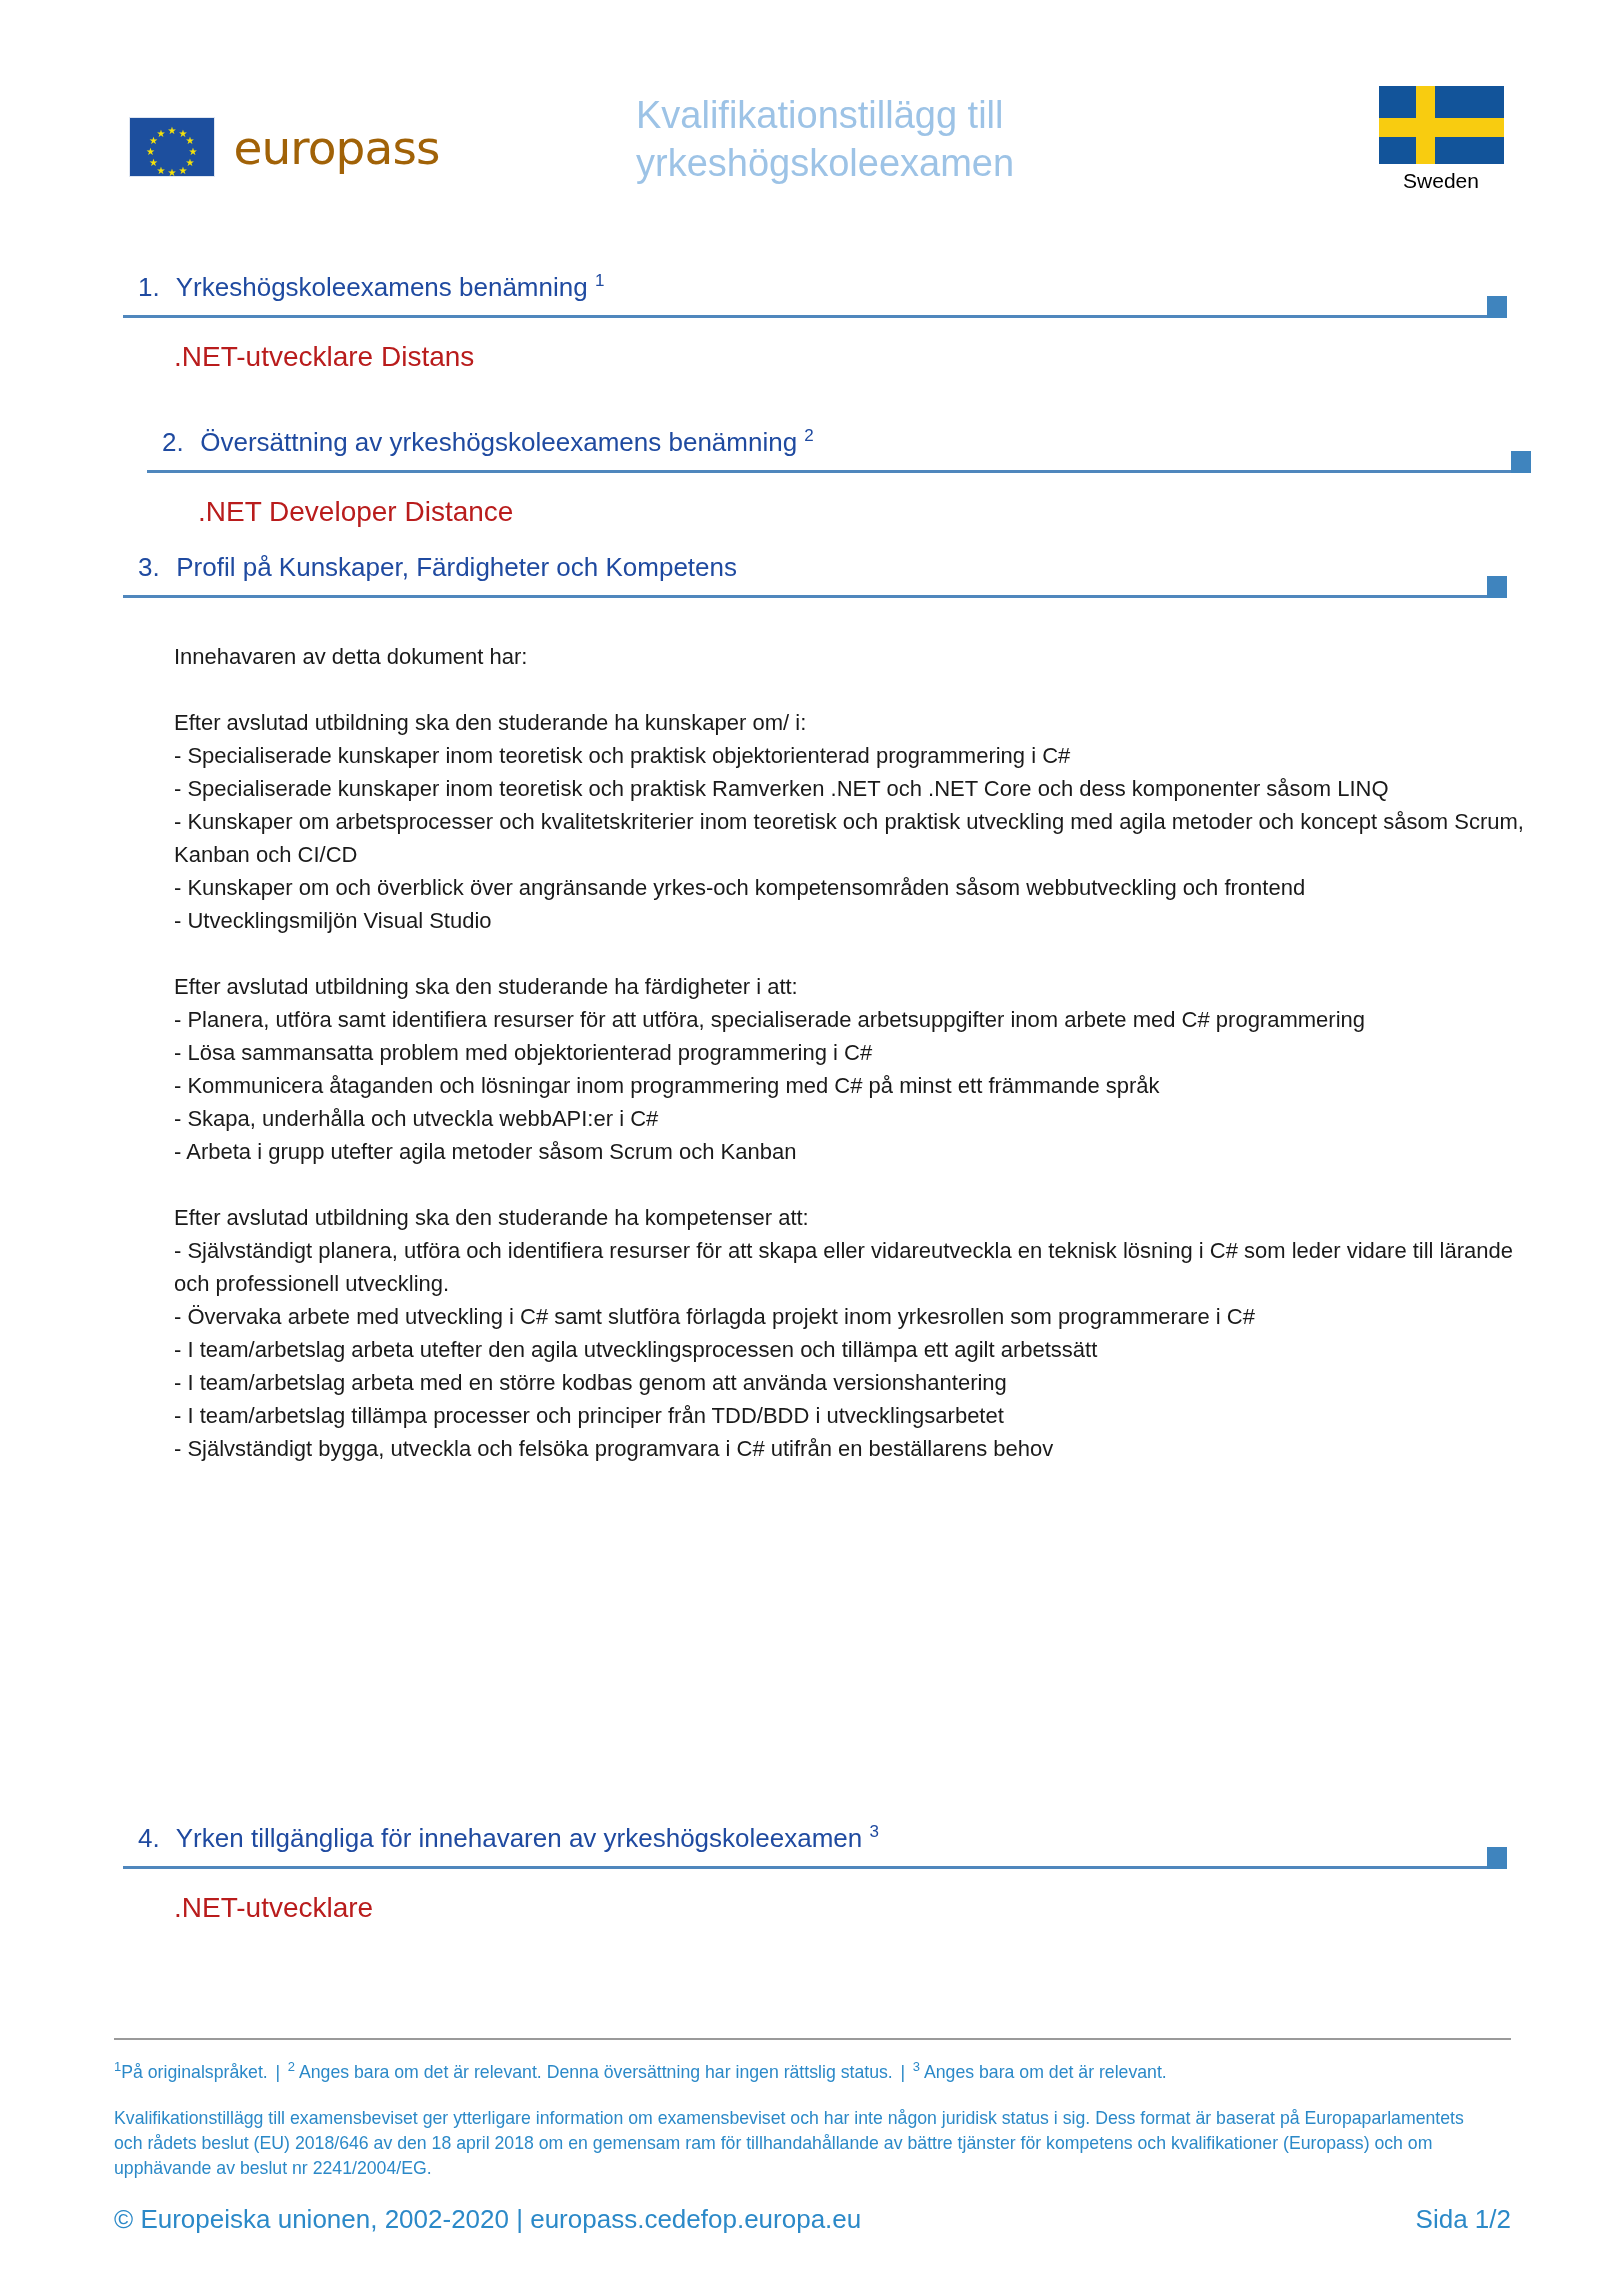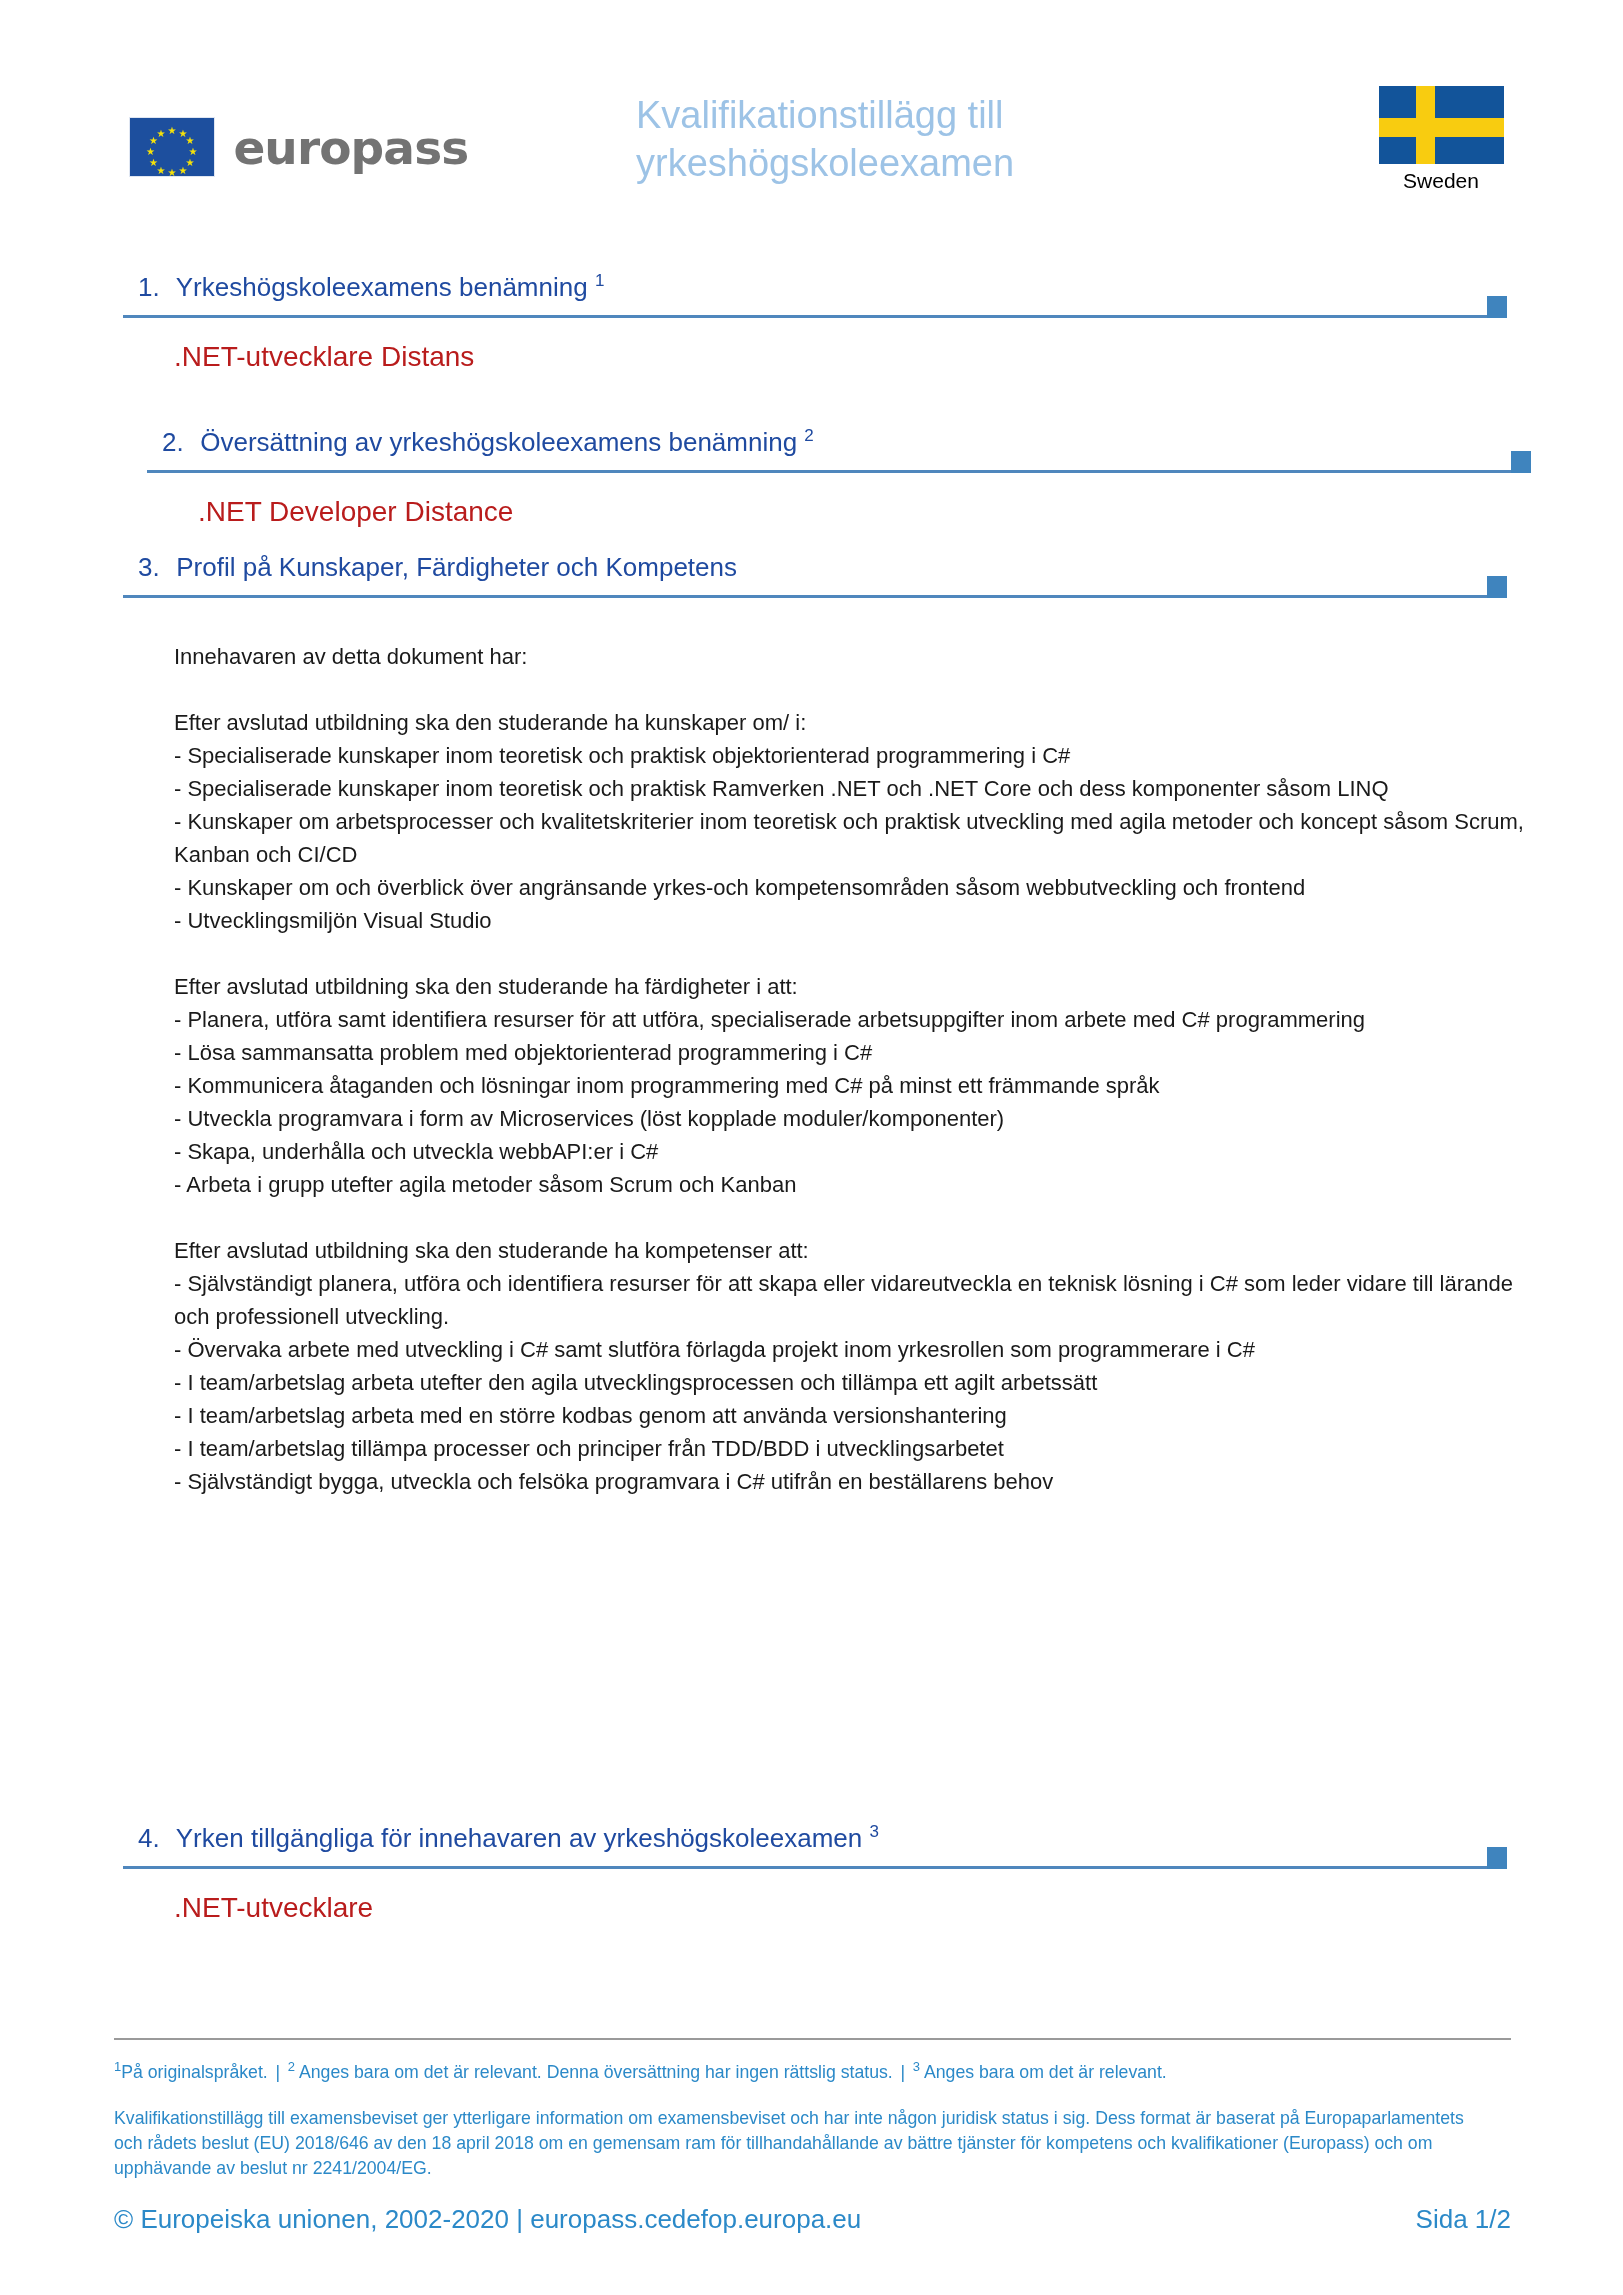--- a/index.html
+++ b/index.html
@@ -49,24 +49,24 @@
     color: #f5e10a;
     font-size: 10px;
     line-height: 10px;
     width: 10px;
     height: 10px;
     text-align: center;
   }
   .europass-word {
     font-size: 47px;
     line-height: 47px;
-    color: #737373;
+    color: #a16207;
     letter-spacing: -0.9px;
     margin-left: 18.4px;
-    font-weight: bold;
+    font-weight: normal;
     font-family: "DejaVu Sans", sans-serif;
   }
   .doc-title {
     position: absolute;
     left: 636px;
     top: 91px;
     width: 645px;
     font-size: 38px;
     line-height: 48px;
     color: #9dc3e6;
@@ -303,21 +303,20 @@
       <p>- Kunskaper om arbetsprocesser och kvalitetskriterier inom teoretisk och praktisk utveckling med agila metoder och koncept såsom Scrum, Kanban och CI/CD</p>
       <p>- Kunskaper om och överblick över angränsande yrkes-och kompetensområden såsom webbutveckling och frontend</p>
       <p>- Utvecklingsmiljön Visual Studio</p>
 
       <p class="spacer"></p>
 
       <p>Efter avslutad utbildning ska den studerande ha färdigheter i att:</p>
       <p>- Planera, utföra samt identifiera resurser för att utföra, specialiserade arbetsuppgifter inom arbete med C# programmering</p>
       <p>- Lösa sammansatta problem med objektorienterad programmering i C#</p>
       <p>- Kommunicera åtaganden och lösningar inom programmering med C# på minst ett främmande språk</p>
-      <p>- Utveckla programvara i form av Microservices (löst kopplade moduler/komponenter)</p>
       <p>- Skapa, underhålla och utveckla webbAPI:er i C#</p>
       <p>- Arbeta i grupp utefter agila metoder såsom Scrum och Kanban</p>
 
       <p class="spacer"></p>
 
       <p>Efter avslutad utbildning ska den studerande ha kompetenser att:</p>
       <p>- Självständigt planera, utföra och identifiera resurser för att skapa eller vidareutveckla en teknisk lösning i C# som leder vidare till lärande och professionell utveckling.</p>
       <p>- Övervaka arbete med utveckling i C# samt slutföra förlagda projekt inom yrkesrollen som programmerare i C#</p>
       <p>- I team/arbetslag arbeta utefter den agila utvecklingsprocessen och tillämpa ett agilt arbetssätt</p>
       <p>- I team/arbetslag arbeta med en större kodbas genom att använda versionshantering</p>

